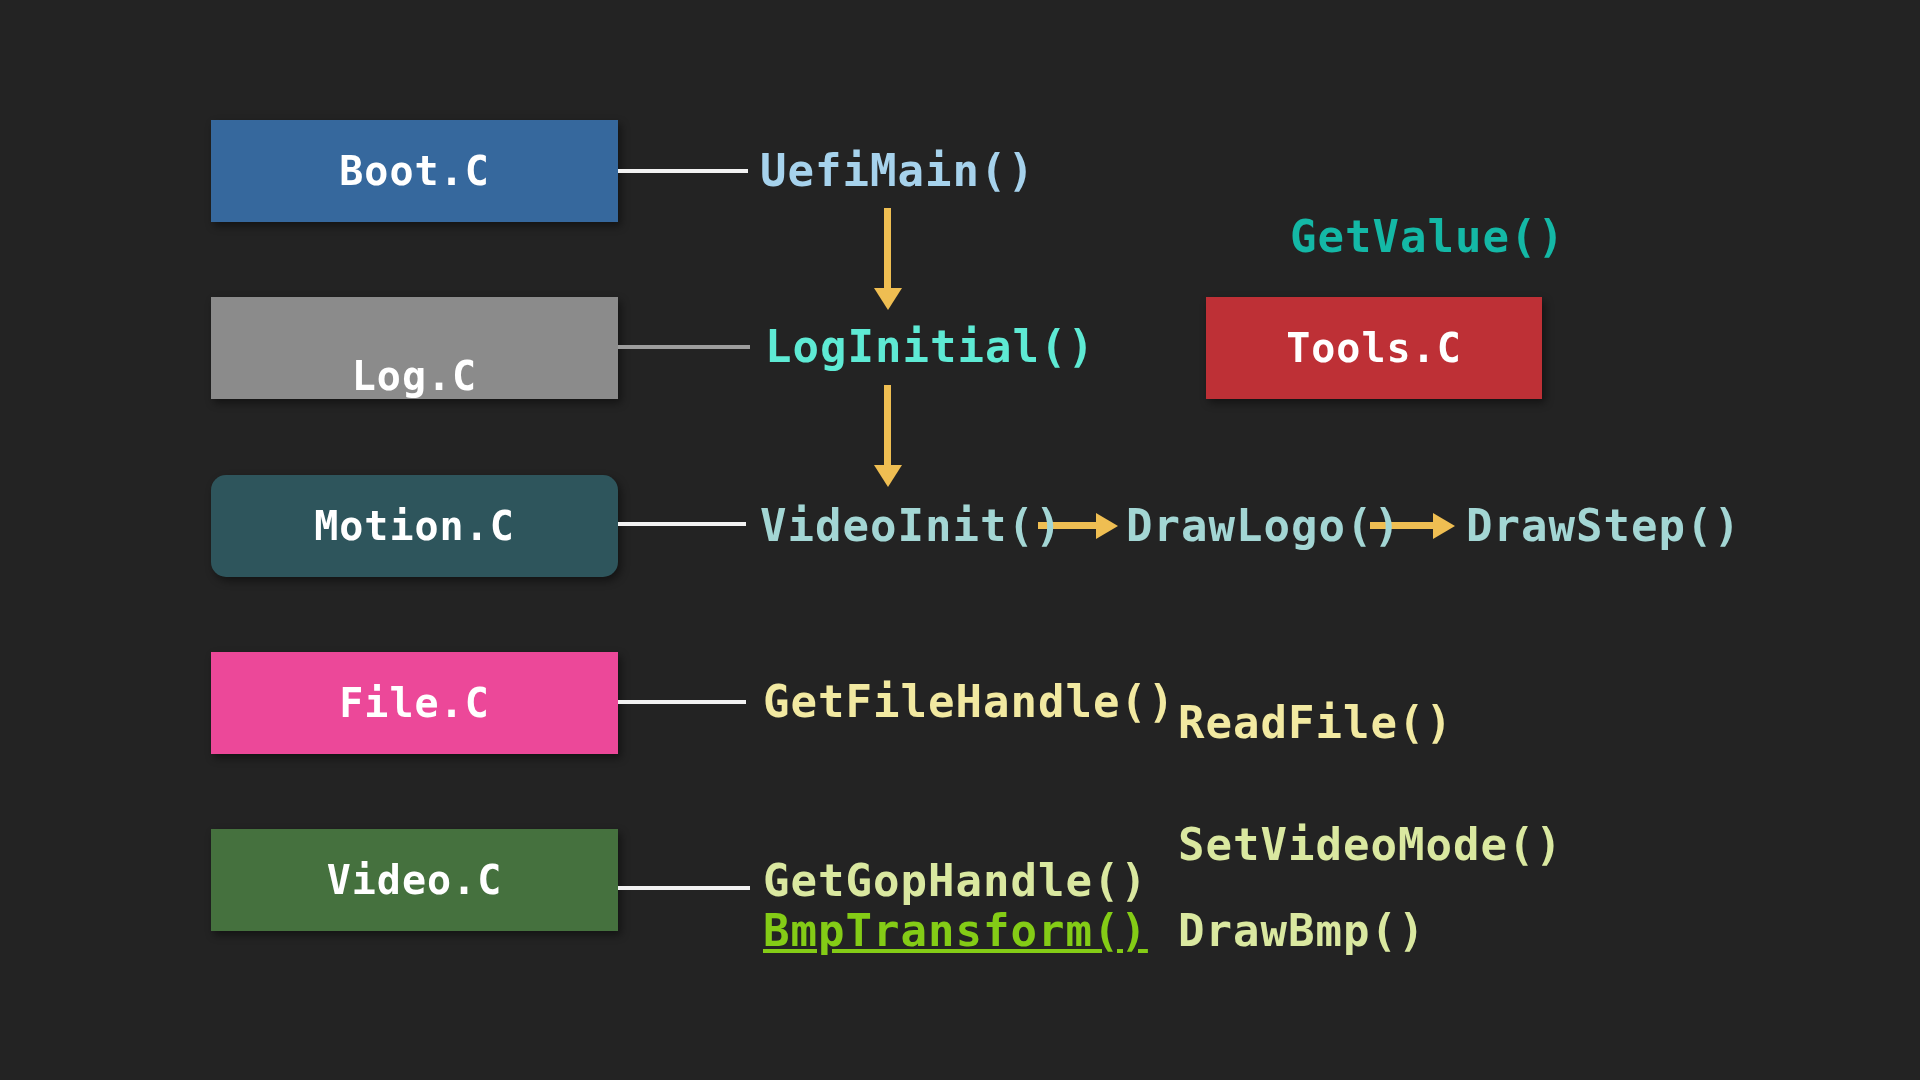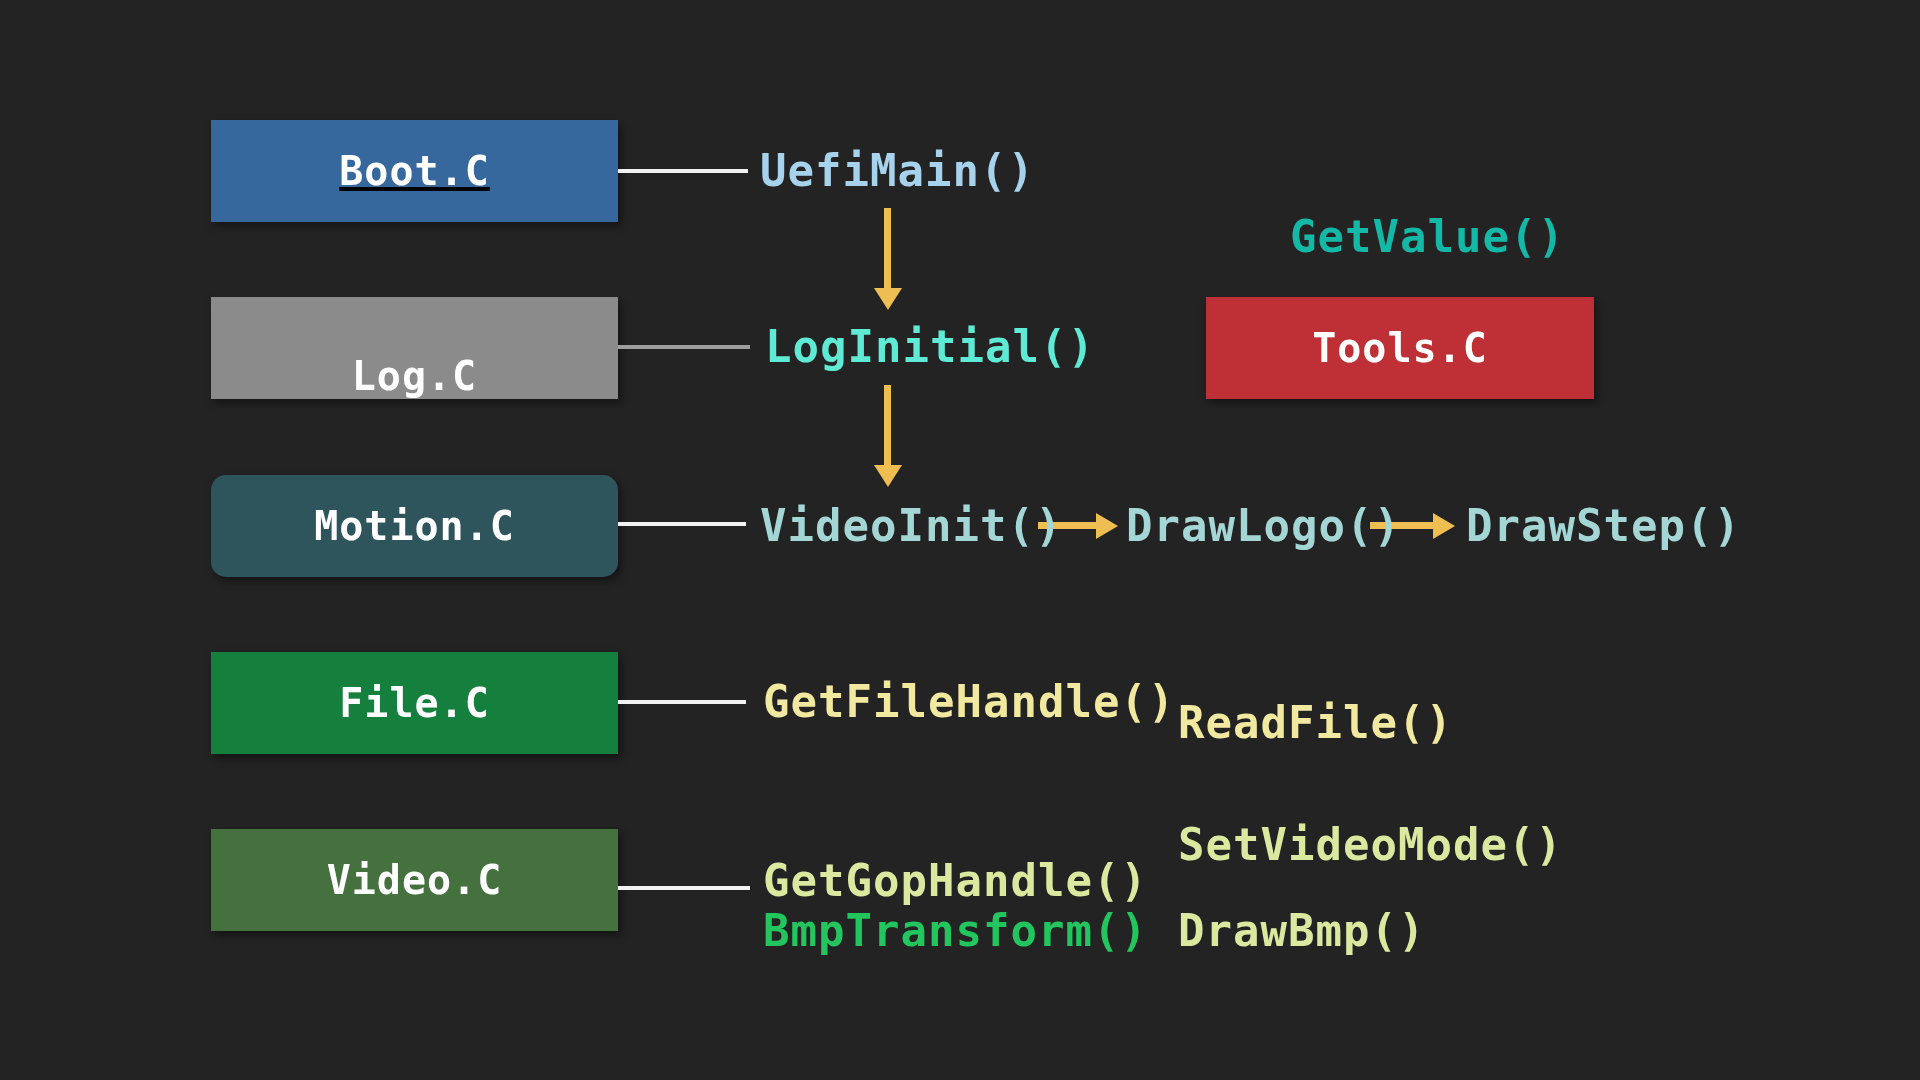--- a/index.html
+++ b/index.html
@@ -26,26 +26,26 @@
     justify-content: center;
     box-shadow: 3px 4px 8px rgba(0,0,0,0.45);
   }
   .box span {
     font-weight: bold;
     font-size: 40px;
     color: #ffffff;
     letter-spacing: 1px;
     white-space: nowrap;
   }
-  .box-boot   { top: 120px; background: #36689D; text-decoration: underline; }
+  .box-boot   { top: 120px; background: #36689D; }
   .box-log    { top: 297px; background: #8B8B8B; align-items: flex-end; }
   .box-motion { top: 475px; background: #2E555C; border-radius: 15px; }
-  .box-file   { top: 652px; background: #15803d; }
+  .box-file   { top: 652px; background: #ec4899; }
   .box-video  { top: 829px; background: #45713E; }
-  .box-tools  { top: 297px; left: 1206px; width: 388px; background: #BE3036; }
+  .box-tools  { top: 297px; left: 1206px; width: 336px; background: #BE3036; }
 
   
   .conn {
     position: absolute;
     height: 4px;
     background: #F2F2F2;
   }
   .conn-boot   { left: 618px; top: 169px; width: 130px; }
   .conn-log    { left: 618px; top: 345px; width: 132px; background: #9D9D9D; }
   .conn-motion { left: 618px; top: 522px; width: 128px; }
@@ -64,21 +64,21 @@
   .fn-uefi-main       { left: 760px;  top: 148px; color: #A6D2EC; }
   .fn-get-value       { left: 1290px; top: 214px; color: #14b8a6; }
   .fn-log-initial     { left: 765px;  top: 324px; color: #5eead4; }
   .fn-video-init      { left: 760px;  top: 503px; color: #A3D6D4; }
   .fn-draw-logo       { left: 1126px; top: 503px; color: #A3D6D4; }
   .fn-draw-step       { left: 1466px; top: 503px; color: #A3D6D4; }
   .fn-get-file-handle { left: 763px;  top: 679px; color: #F2E9A1; }
   .fn-read-file       { left: 1178px; top: 679px; color: #F2E9A1; margin-top: 21px; }
   .fn-get-gop-handle  { left: 763px;  top: 858px; color: #DAE8A0; }
   .fn-set-video-mode  { left: 1178px; top: 822px; color: #DAE8A0; }
-  .fn-bmp-transform   { left: 763px;  top: 908px; color: #22c55e; }
+  .fn-bmp-transform   { left: 763px;  top: 908px; color: #84cc16; text-decoration: underline; }
   .fn-draw-bmp        { left: 1178px; top: 908px; color: #DAE8A0; }
 
   
   .shaft-v {
     position: absolute;
     width: 7px;
     background: #EFBE52;
   }
   .shaft-h {
     position: absolute;

